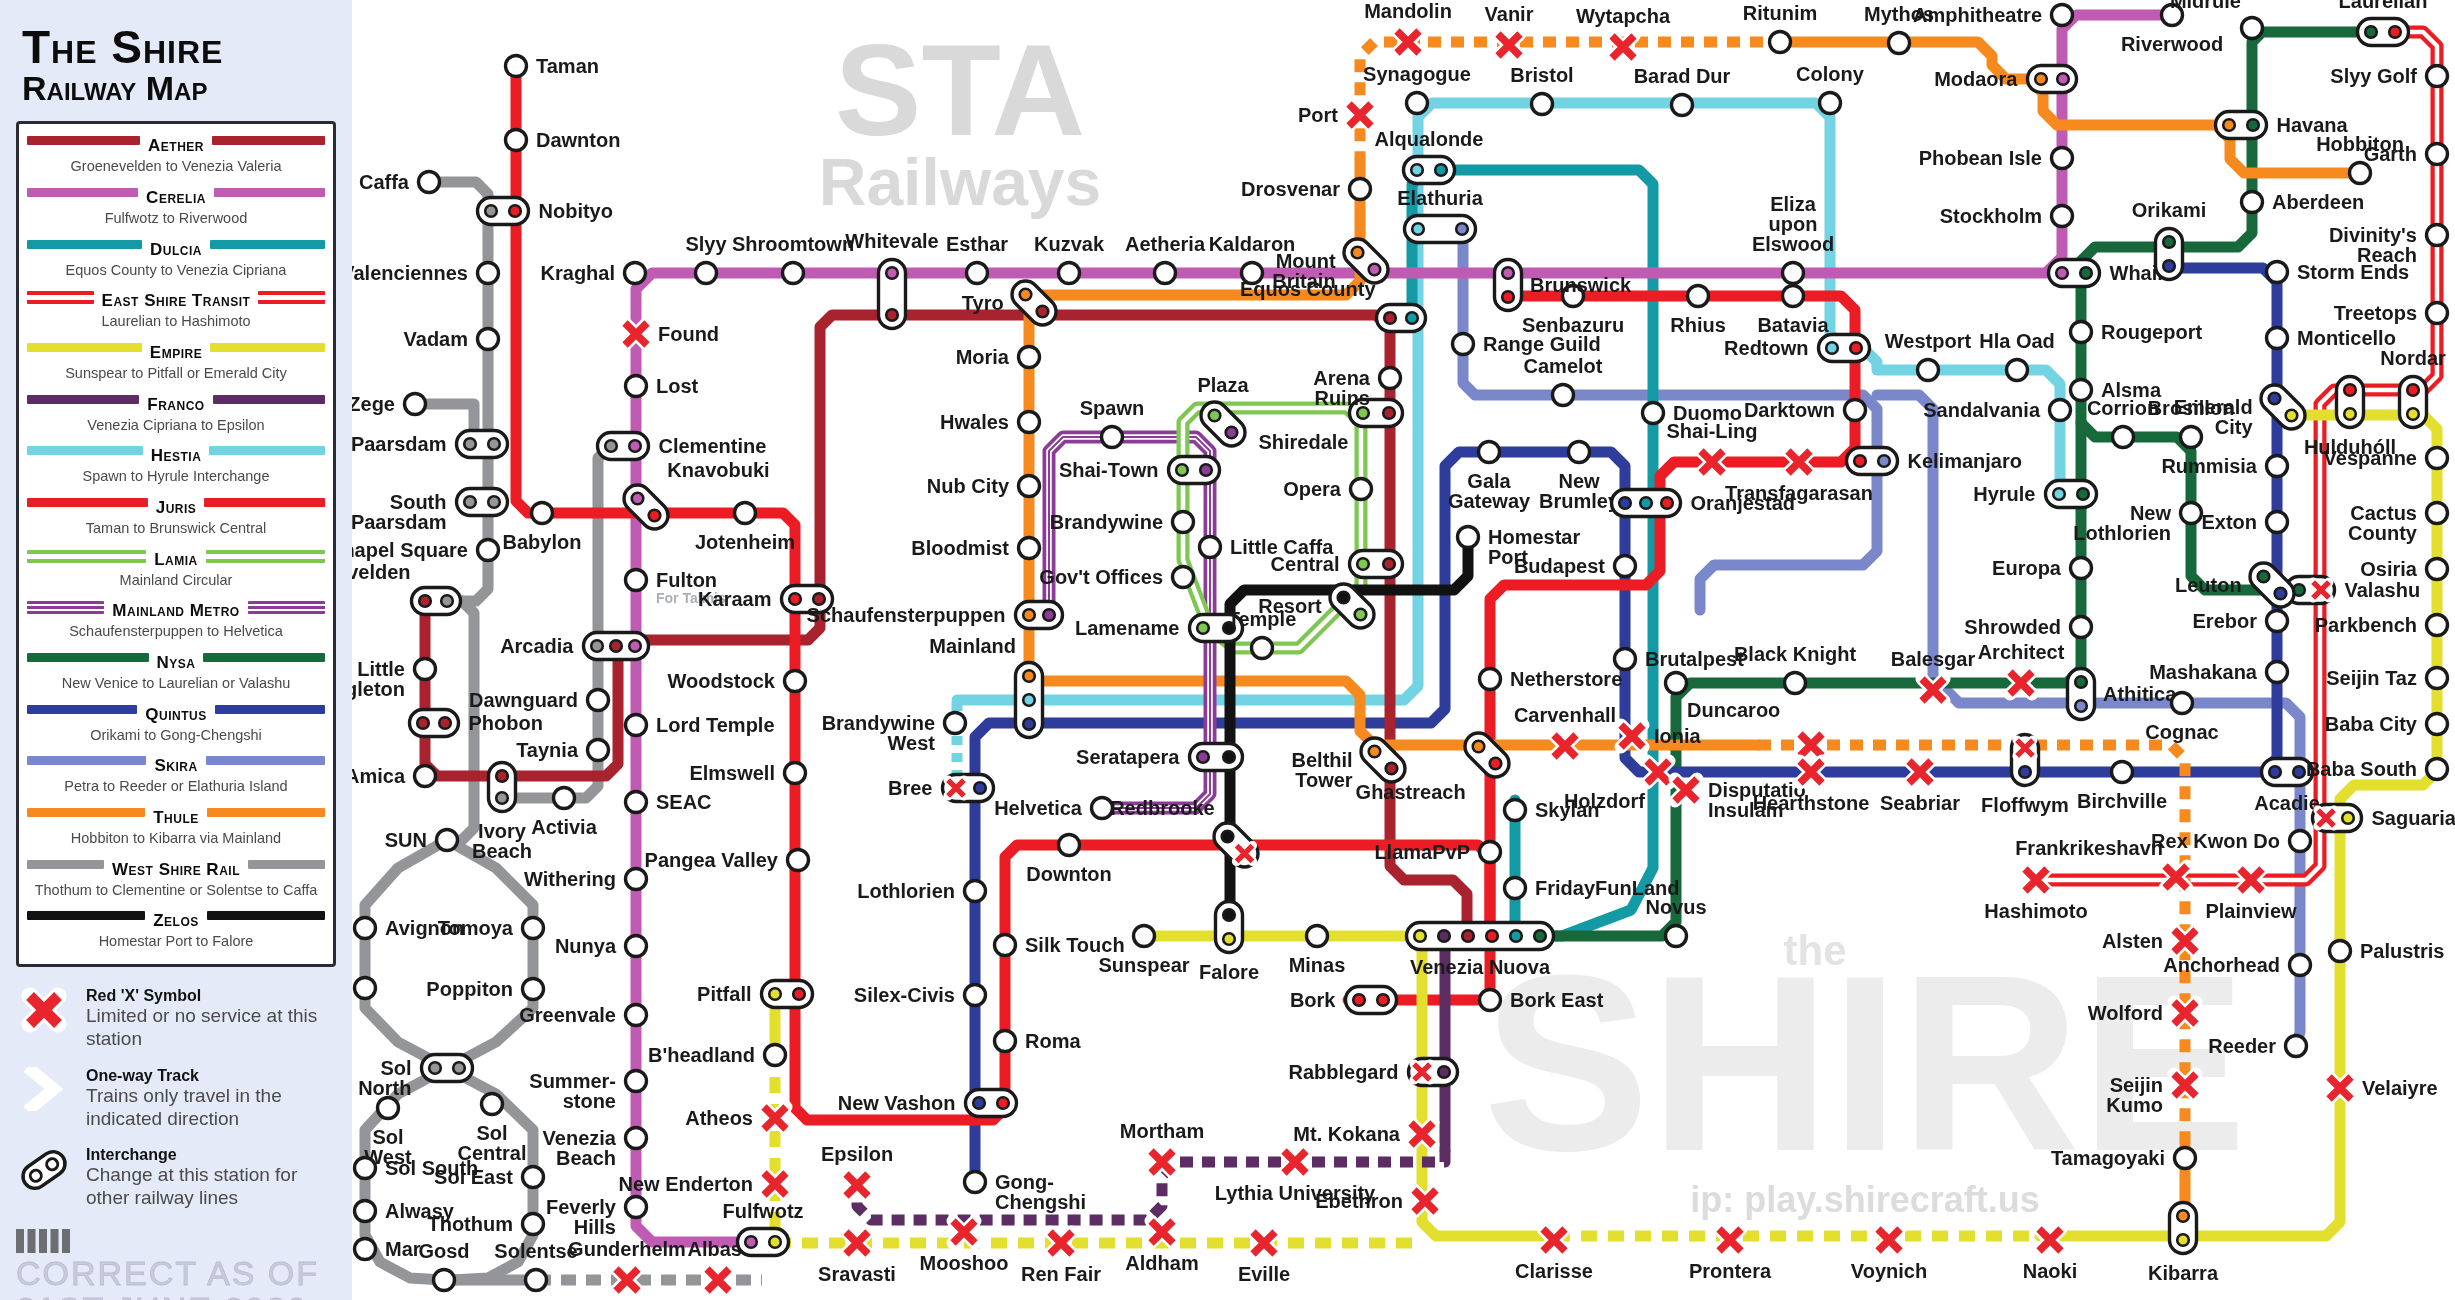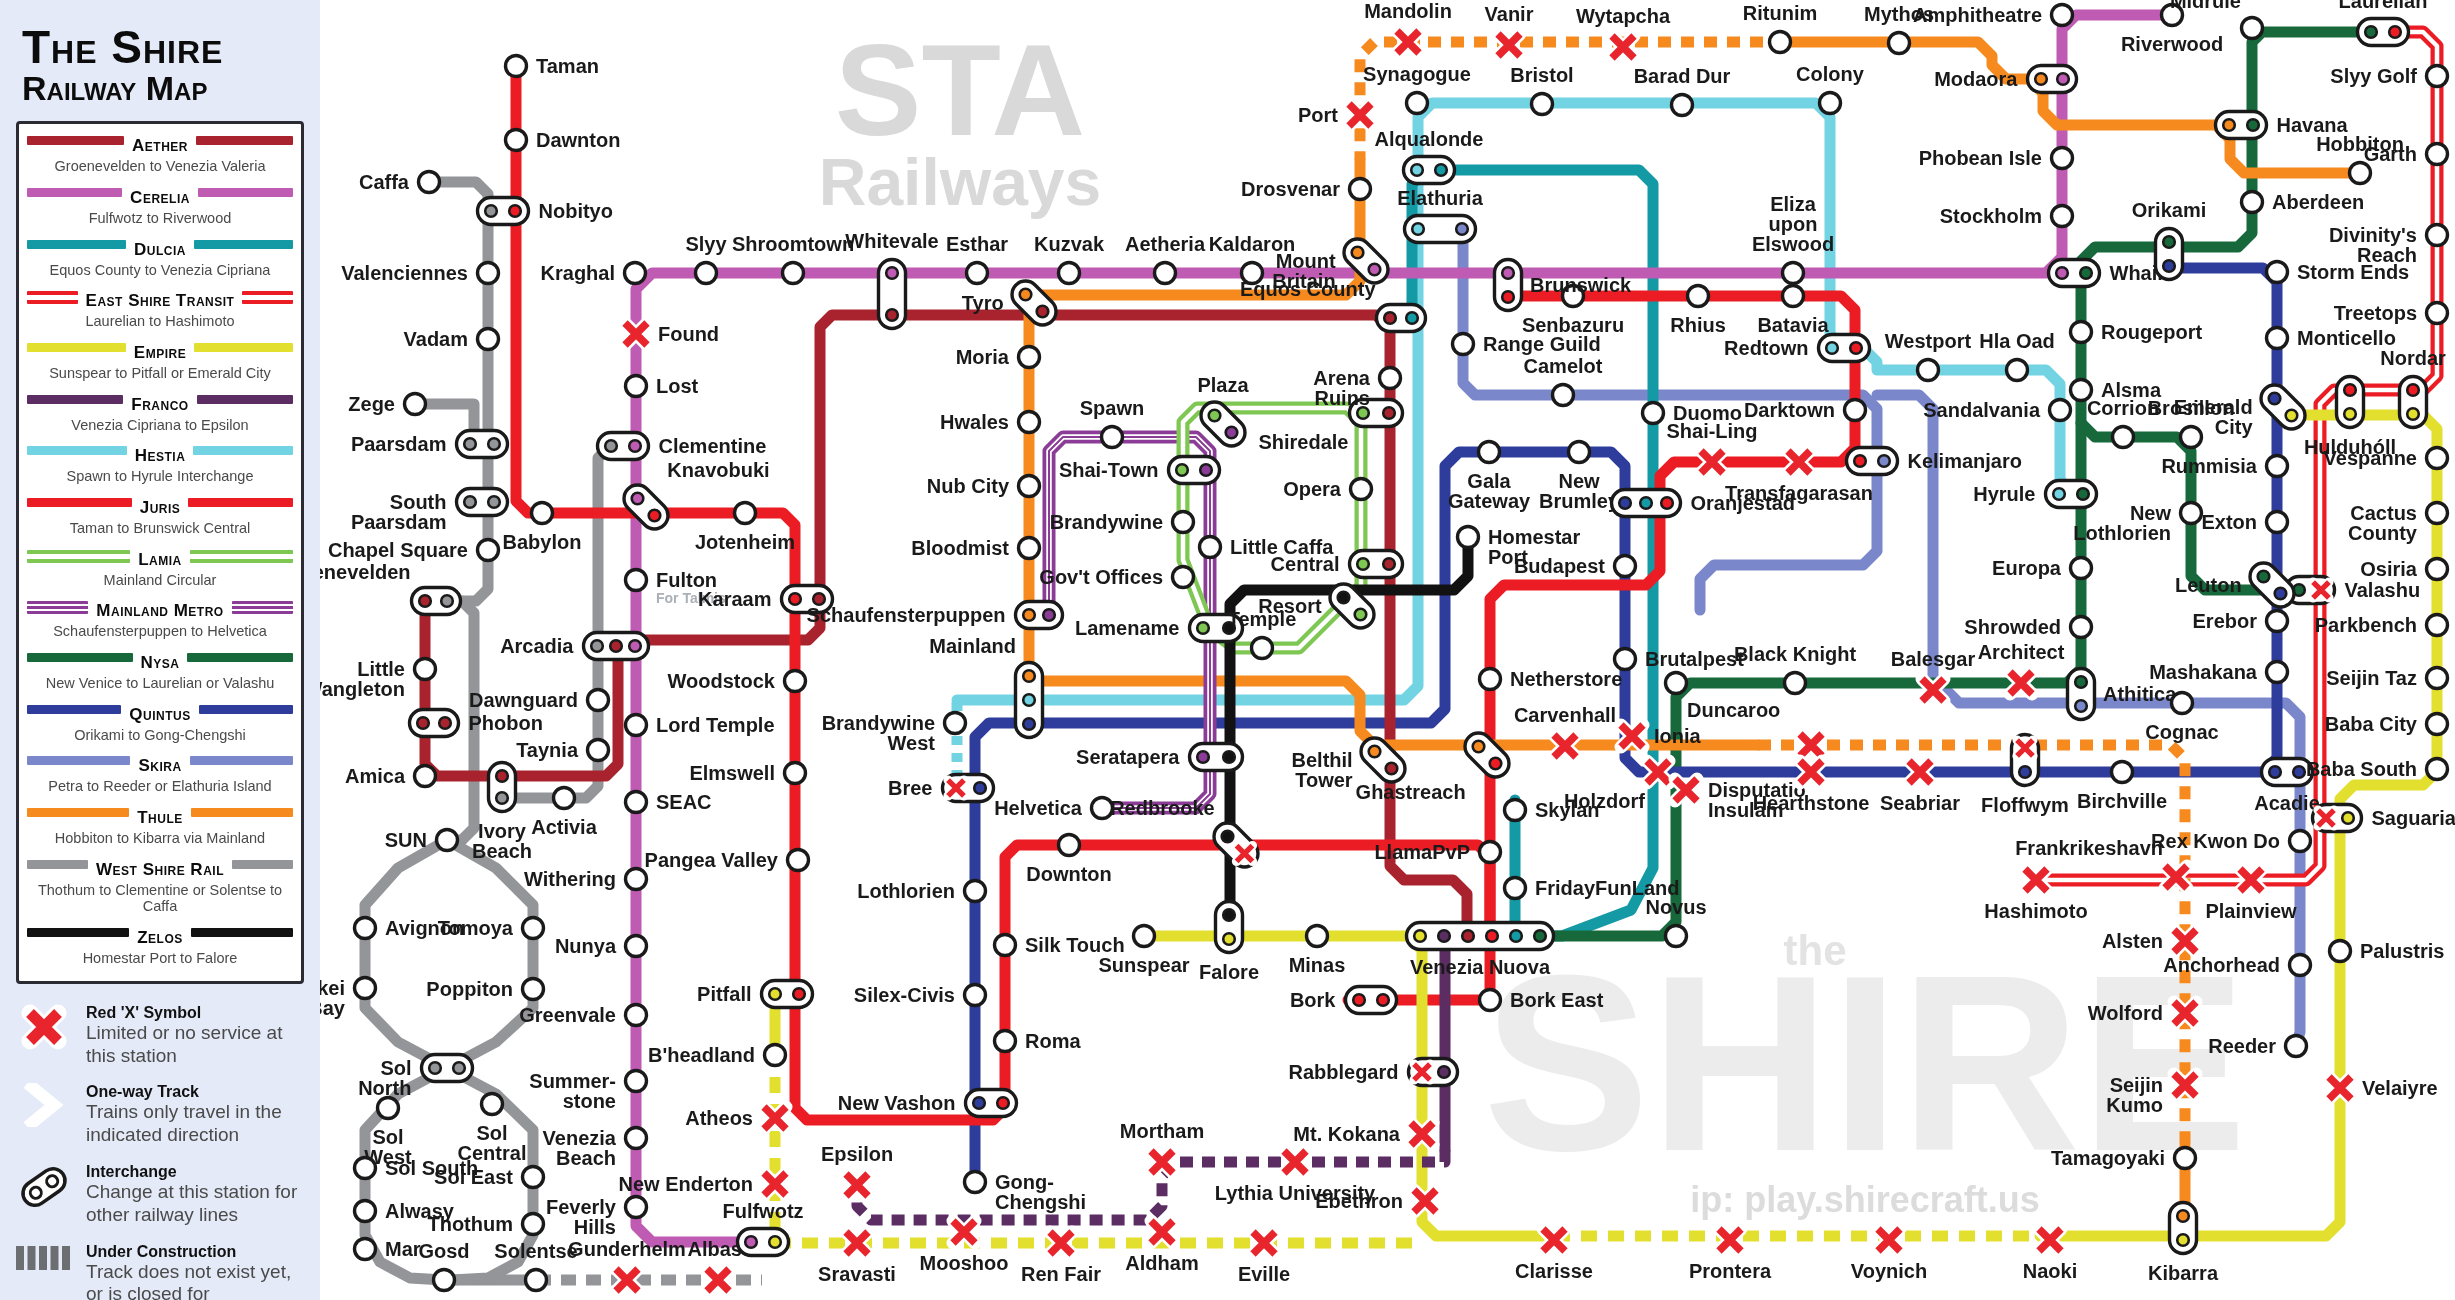--- a/index.html
+++ b/index.html
@@ -1,19 +1,19 @@
 <!DOCTYPE html>
 <html><head>
 <meta charset="utf-8">
 <style>
   html,body{margin:0;padding:0;background:#fff;font-family:"Liberation Sans",sans-serif;}
   #stage{position:relative;width:2455px;height:1300px;background:#fff;overflow:hidden;}
   #map-svg{position:absolute;left:0;top:0;}
   
-  #sidebar{position:absolute;left:0;top:0;width:320px;height:1300px;background:#E4EAF7;box-sizing:border-box;padding:18px 16px;display:flex;flex-direction:column;}
+  #sidebar{position:absolute;left:0;top:0;width:352px;height:1300px;background:#E4EAF7;box-sizing:border-box;padding:18px 16px;display:flex;flex-direction:column;}
   #title-block{margin:6px 2px 14px 6px;}
   #title-line1{font-size:46px;font-weight:800;letter-spacing:1px;color:#0c0c0c;font-variant:small-caps;line-height:1.0;}
   #title-line2{font-size:34px;font-weight:800;color:#0c0c0c;font-variant:small-caps;line-height:1.1;}
   #legend-box{background:#fff;border:3px solid #2b2b33;border-radius:4px;padding:12px 8px;}
   .legend-item{margin:0 0 13px 0;}
   .legend-item:last-child{margin-bottom:2px;}
   .legend-bar-row{display:flex;align-items:flex-start;gap:8px;}
   .legend-bar{flex:1;height:9px;border-radius:1px;}
   .legend-name{font-weight:800;font-size:17px;color:#0c0c0c;font-variant:small-caps;letter-spacing:.5px;white-space:nowrap;}
   .legend-desc{text-align:center;font-size:14.5px;color:#4a4a4a;margin-top:2px;line-height:1.15;}
@@ -1443,24 +1443,20 @@
         <div class="symbol-row">
           <div class="symbol-icon">
             <svg width="56" height="30" viewBox="0 0 56 30">
               <rect x="0" y="3" width="8" height="24" fill="#6d6e71"></rect>
               <rect x="11.5" y="3" width="8" height="24" fill="#6d6e71"></rect>
               <rect x="23" y="3" width="8" height="24" fill="#6d6e71"></rect>
               <rect x="34.5" y="3" width="8" height="24" fill="#6d6e71"></rect>
               <rect x="46" y="3" width="8" height="24" fill="#6d6e71"></rect>
             </svg>
           </div>
-          <div>
-            <div class="symbol-title">Under Construction</div>
-            <div class="symbol-desc">Track does not exist yet, or is closed for maintenance</div>
-          </div>
         </div>
       </div>
     <div id="footer">
       <div id="correct-as-of">
         <div>Correct as of</div>
         <div>21st June 2020</div>
       </div>
 
     </div>
   </aside>

